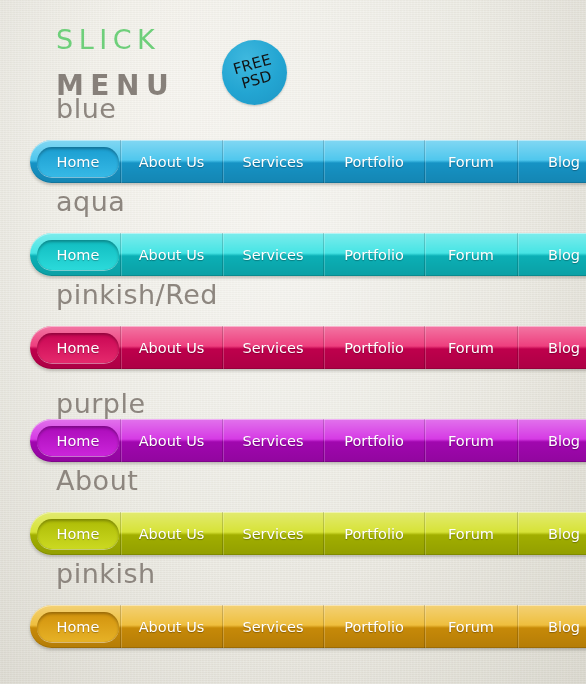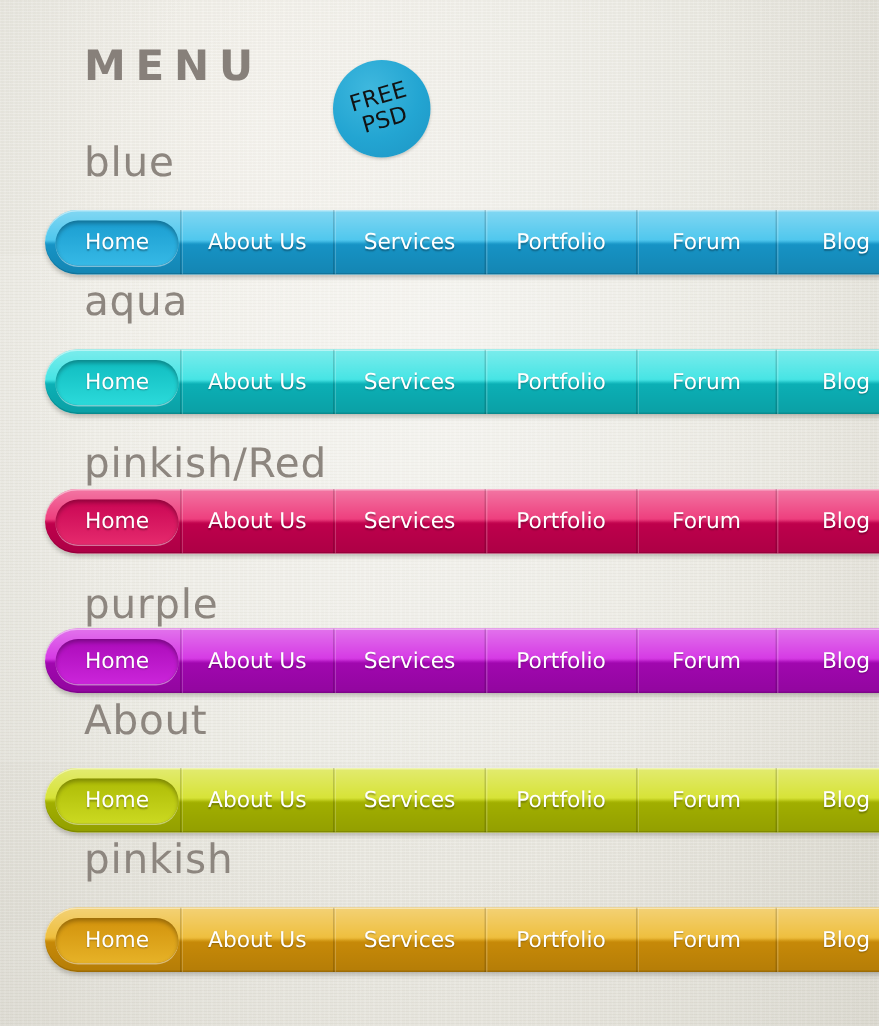--- a/index.html
+++ b/index.html
@@ -71,21 +71,21 @@
     display: block;
     height: 30px;
   }
   .logo-bottom {
     font-family: "DejaVu Sans", sans-serif;
     font-size: 28px;
     letter-spacing: 6.5px;
     color: #87807a;
     font-weight: 700;
     display: block;
-    margin-top: 4px;
+    margin-top: 16px;
   }
 
   .badge {
     position: absolute;
     left: 222px;
     top: 40px;
     width: 65px;
     height: 65px;
     border-radius: 50%;
     background: radial-gradient(circle at 38% 30%, #3fb8de 0%, #23a5d2 55%, #1d95c4 100%);
@@ -186,20 +186,21 @@
   
 </style>
 </head>
 <body style="background: rgb(236, 234, 227);">
 
 <div id="page">
   <div class="content">
 
     <div class="header">
       <div class="logo">
+        <span class="logo-top" style="color: rgb(110, 207, 122);">SLICK</span>
         <span class="logo-bottom" style="color: rgb(135, 128, 122);">MENU</span>
       </div>
       <div class="badge">
         <div class="badge-text" style="color: rgb(18, 18, 18);">
           <span>FREE</span>
           <span>PSD</span>
         </div>
       </div>
     </div>
 
@@ -248,21 +249,21 @@
             </div>
             <div class="menu-item" style="width: 93px; flex: 0 0 93px;">
               <span>Forum</span>
             </div>
             <div class="menu-item" style="width: 93px; flex: 0 0 93px;">
               <span>Blog</span>
             </div>
           </div>
         </div>
         <div class="section" style="top: 0px;">
-          <div class="section-label" style="top: 296px; color: rgb(141, 134, 127);">pinkish/Red</div>
+          <div class="section-label" style="top: 281px; color: rgb(141, 134, 127);">pinkish/Red</div>
           <div class="menubar" style="top: 326px; background: linear-gradient(rgb(236, 45, 114) 0%, rgb(236, 45, 114) 46%, rgb(198, 0, 79) 54%, rgb(198, 0, 79) 100%);">
             <div class="menu-item home" style="width: 90px; flex: 0 0 90px;">
               <div class="pill" style="background: linear-gradient(rgb(201, 5, 83) 0%, rgb(229, 42, 109) 100%); box-shadow: rgba(0, 0, 0, 0.28) 0px 2px 3px inset, rgba(255, 255, 255, 0.45) 0px 1px 0px;">
                 <span>Home</span>
               </div>
             </div>
             <div class="menu-item" style="width: 102px; flex: 0 0 102px;">
               <span>About Us</span>
             </div>
             <div class="menu-item" style="width: 101px; flex: 0 0 101px;">

